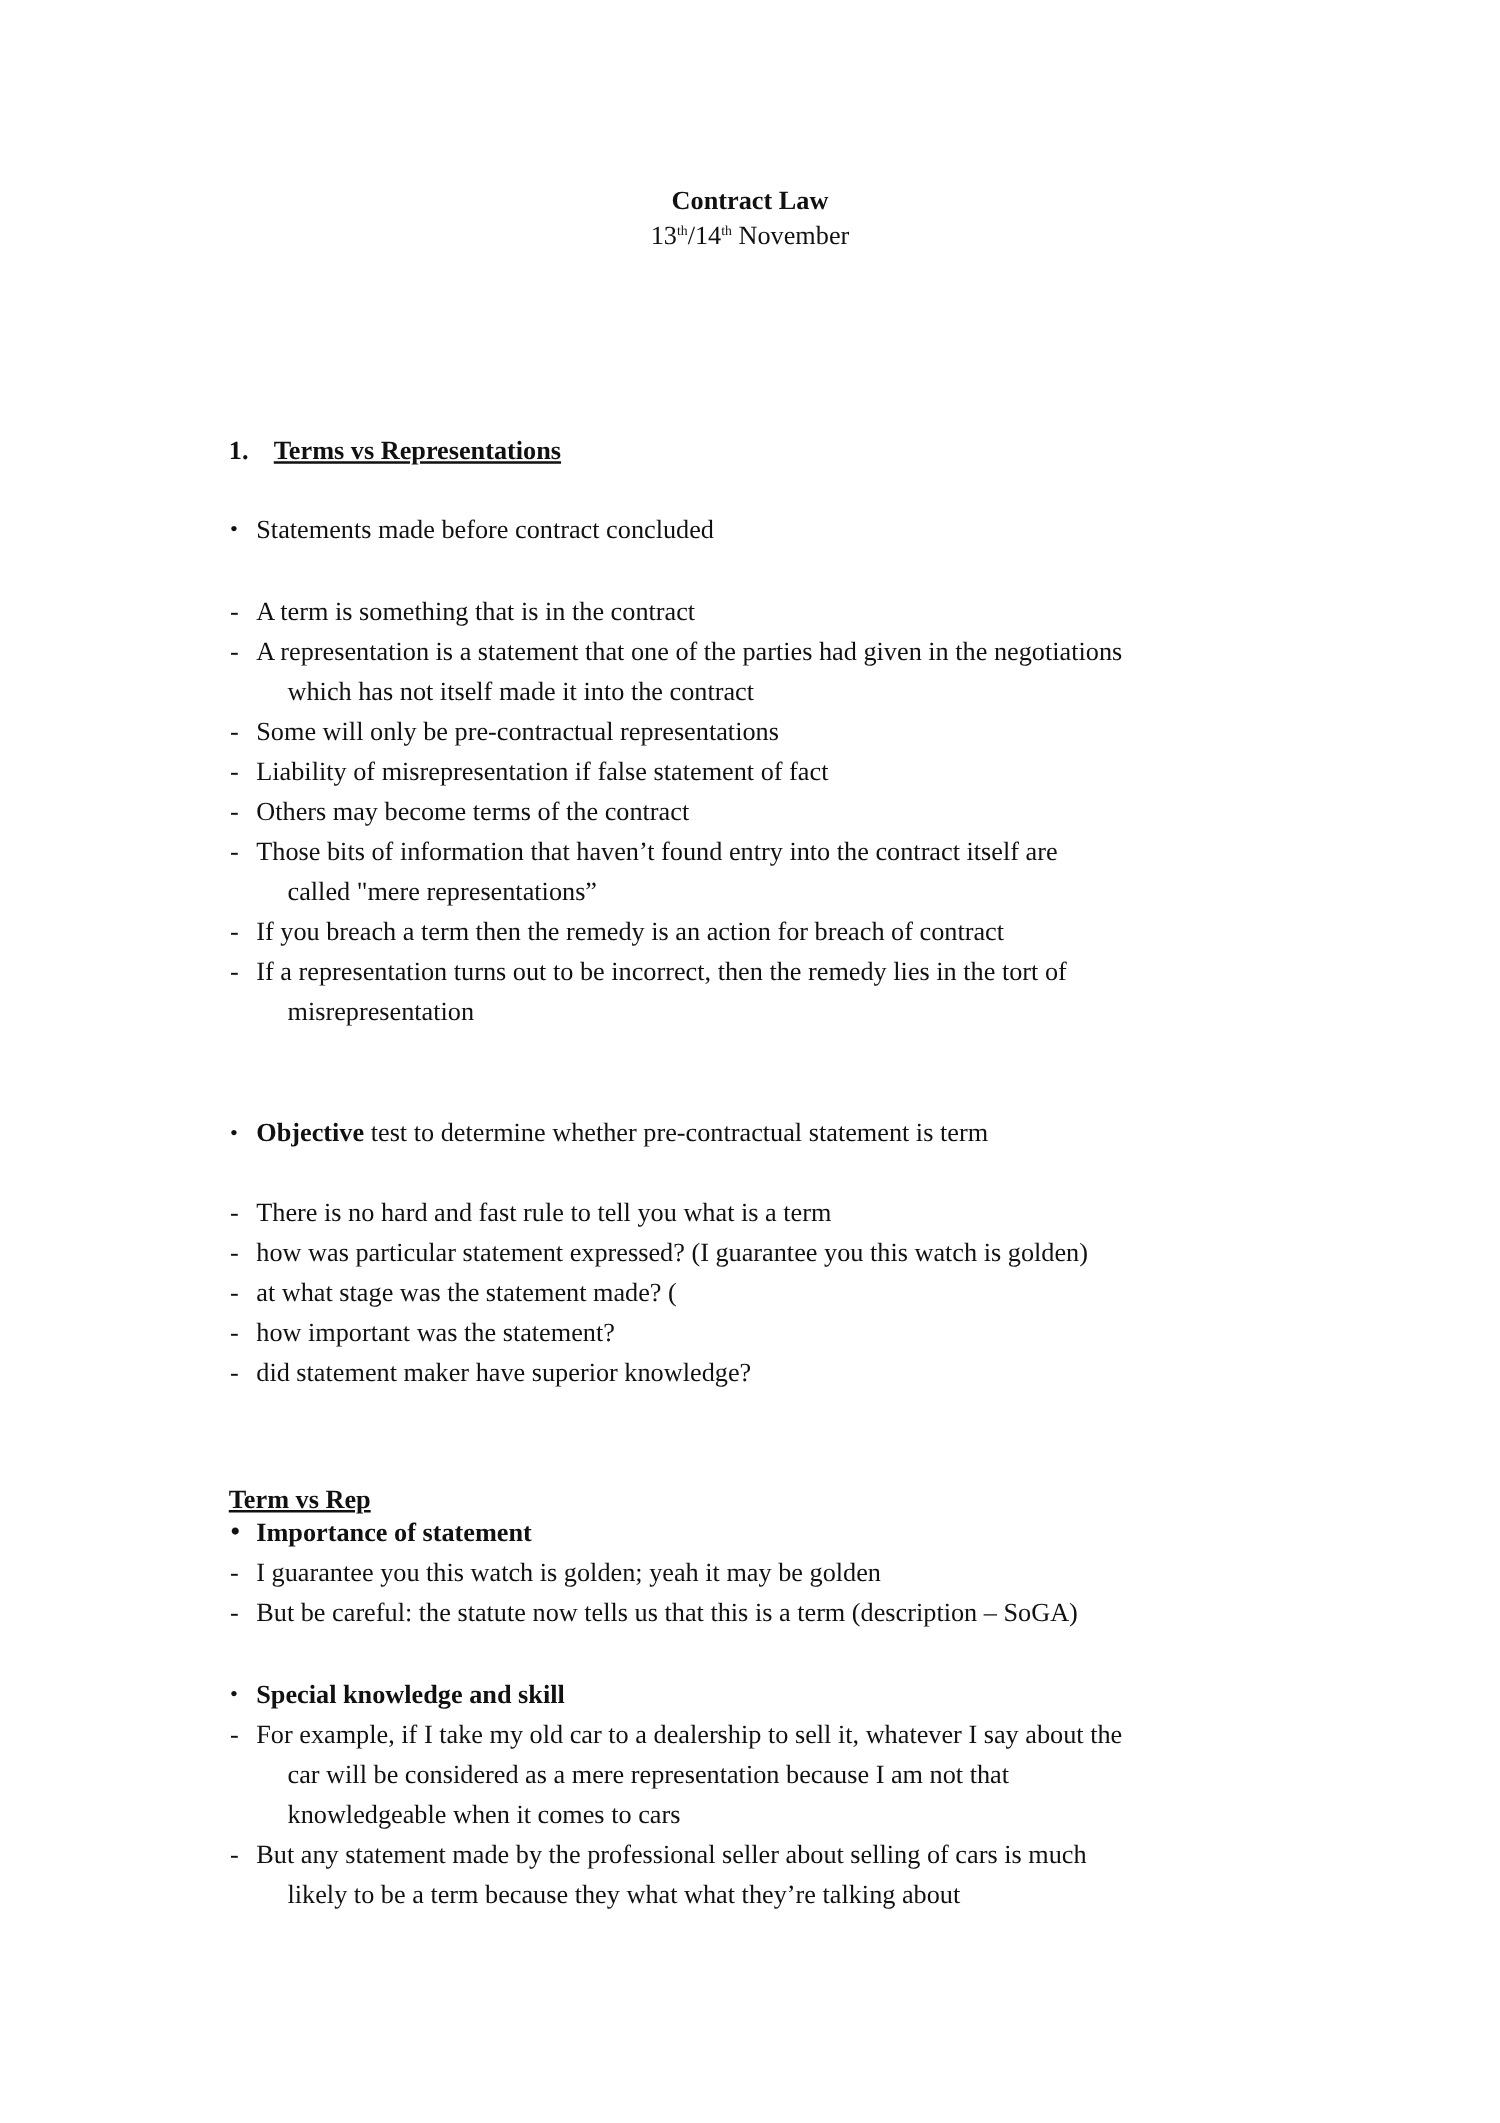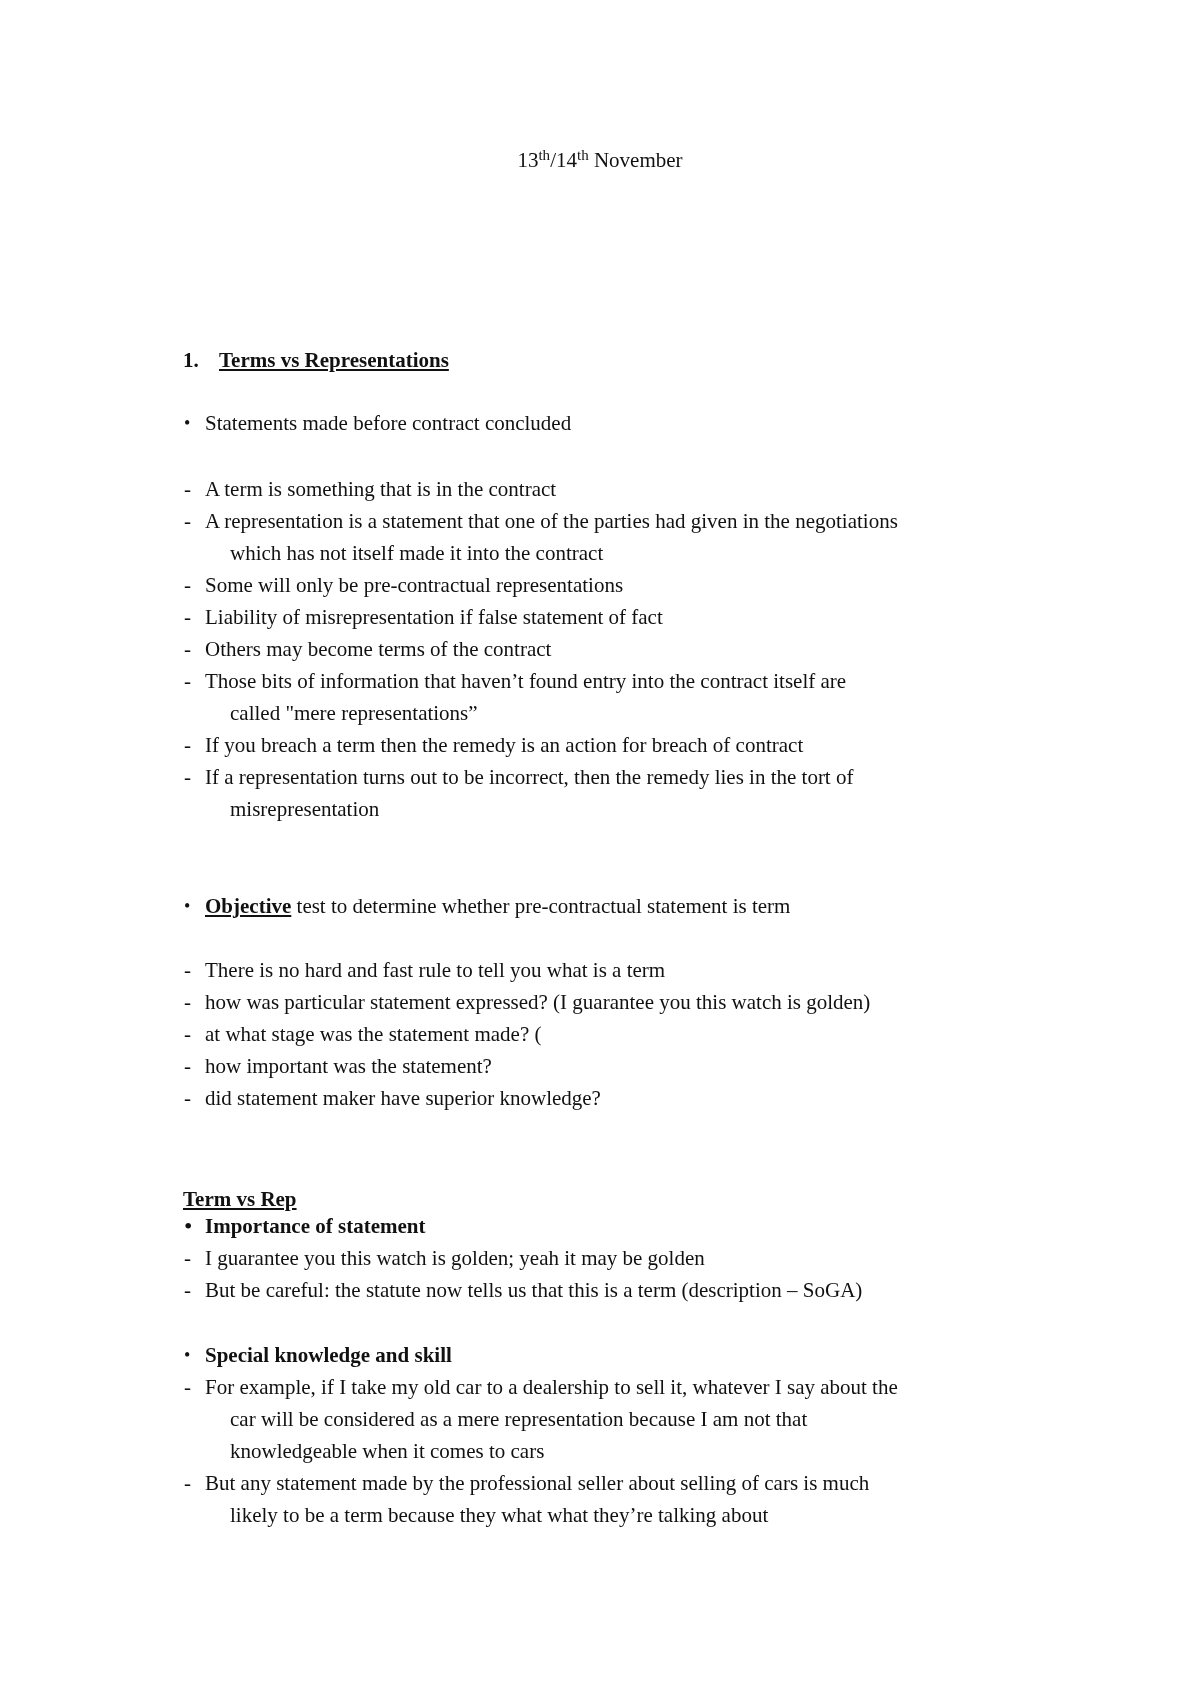--- a/index.html
+++ b/index.html
@@ -7,40 +7,41 @@
       width: 1200px; height: 1698px; position: relative; overflow: hidden;
       font-family: "Liberation Serif", "DejaVu Serif", serif;
       color: #111111;
     }
     .page { position: absolute; left: 0; top: 0; width: 1200px; height: 1698px; background: #fff; }
     .title-block {
       position: absolute; left: 0; width: 1200px; text-align: center;
       font-size: 21px; line-height: 28px;
     }
     .t-bold { font-weight: bold; }
-    sup { font-size: 15px; line-height: 0; vertical-align: 7px; }
+    sup { font-size: 11px; line-height: 0; vertical-align: 7px; }
     .line {
       position: absolute; left: 0; font-size: 21px; line-height: 30px; white-space: nowrap;
     }
     .marker { position: absolute; left: 184px; width: 30px; }
     .txt { position: absolute; left: 205px; white-space: nowrap; }
     .cont { position: absolute; left: 219px; white-space: nowrap; margin-left: 11px; }
     .heading-num { position: absolute; left: 183px; font-weight: bold; }
     .heading-txt { position: absolute; left: 219px; font-weight: bold; text-decoration: underline; text-align: center; }
     .sub-heading { position: absolute; left: 183px; font-weight: bold; text-decoration: underline; font-size: 21px; line-height: 30px; }
     .bullet { font-size: 18px; }
     .bullet-big { font-size: 24px; }
-    b { font-weight: bold; text-decoration: underline; }
+    b { font-weight: bold; }
   </style>
 </head>
 <body>
 
 <div class="page">
 
   <div class="title-block" style="top:146px;">
+    <div class="t-bold">Contract Law</div>
     <div><span>13</span><sup>th</sup><span>/14</span><sup>th</sup><span> November</span></div>
   </div>
 
   <div class="line" style="top:345px;">
     <span class="heading-num">1.</span>
     <span class="heading-txt">Terms vs Representations</span>
   </div>
 
   <div class="line" style="top:408px;">
     <span class="marker bullet">•</span>

